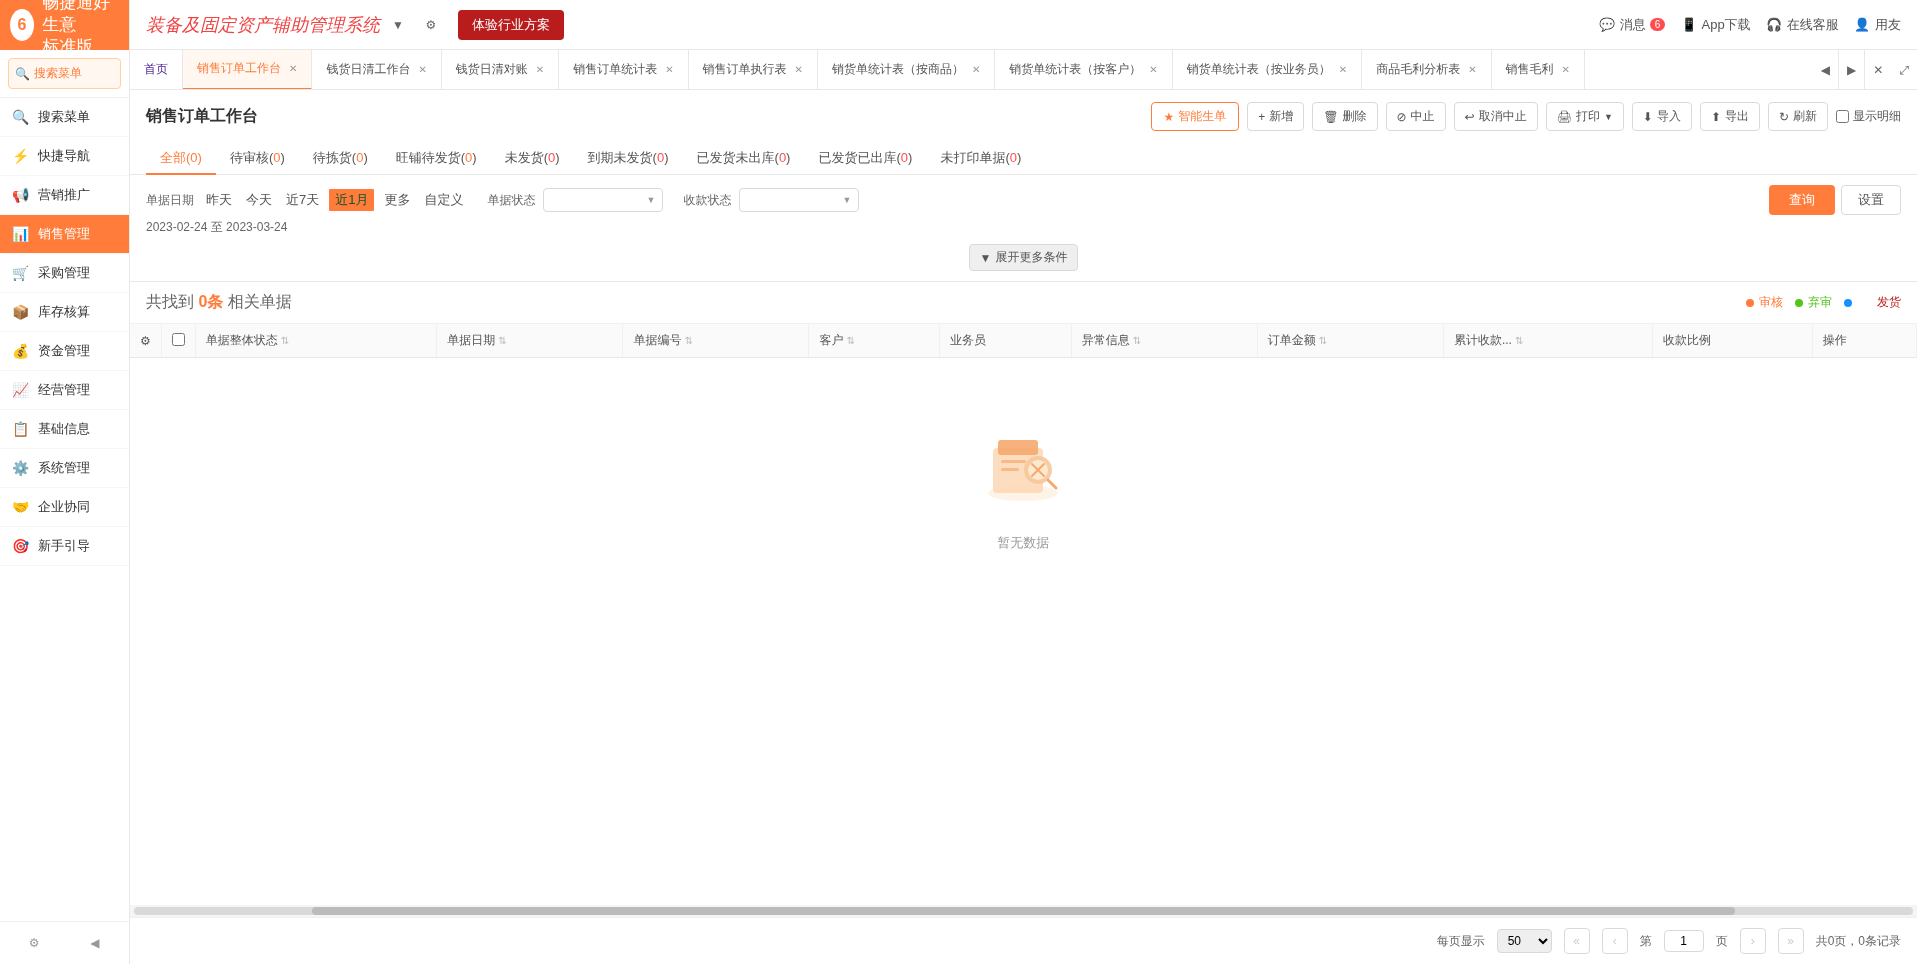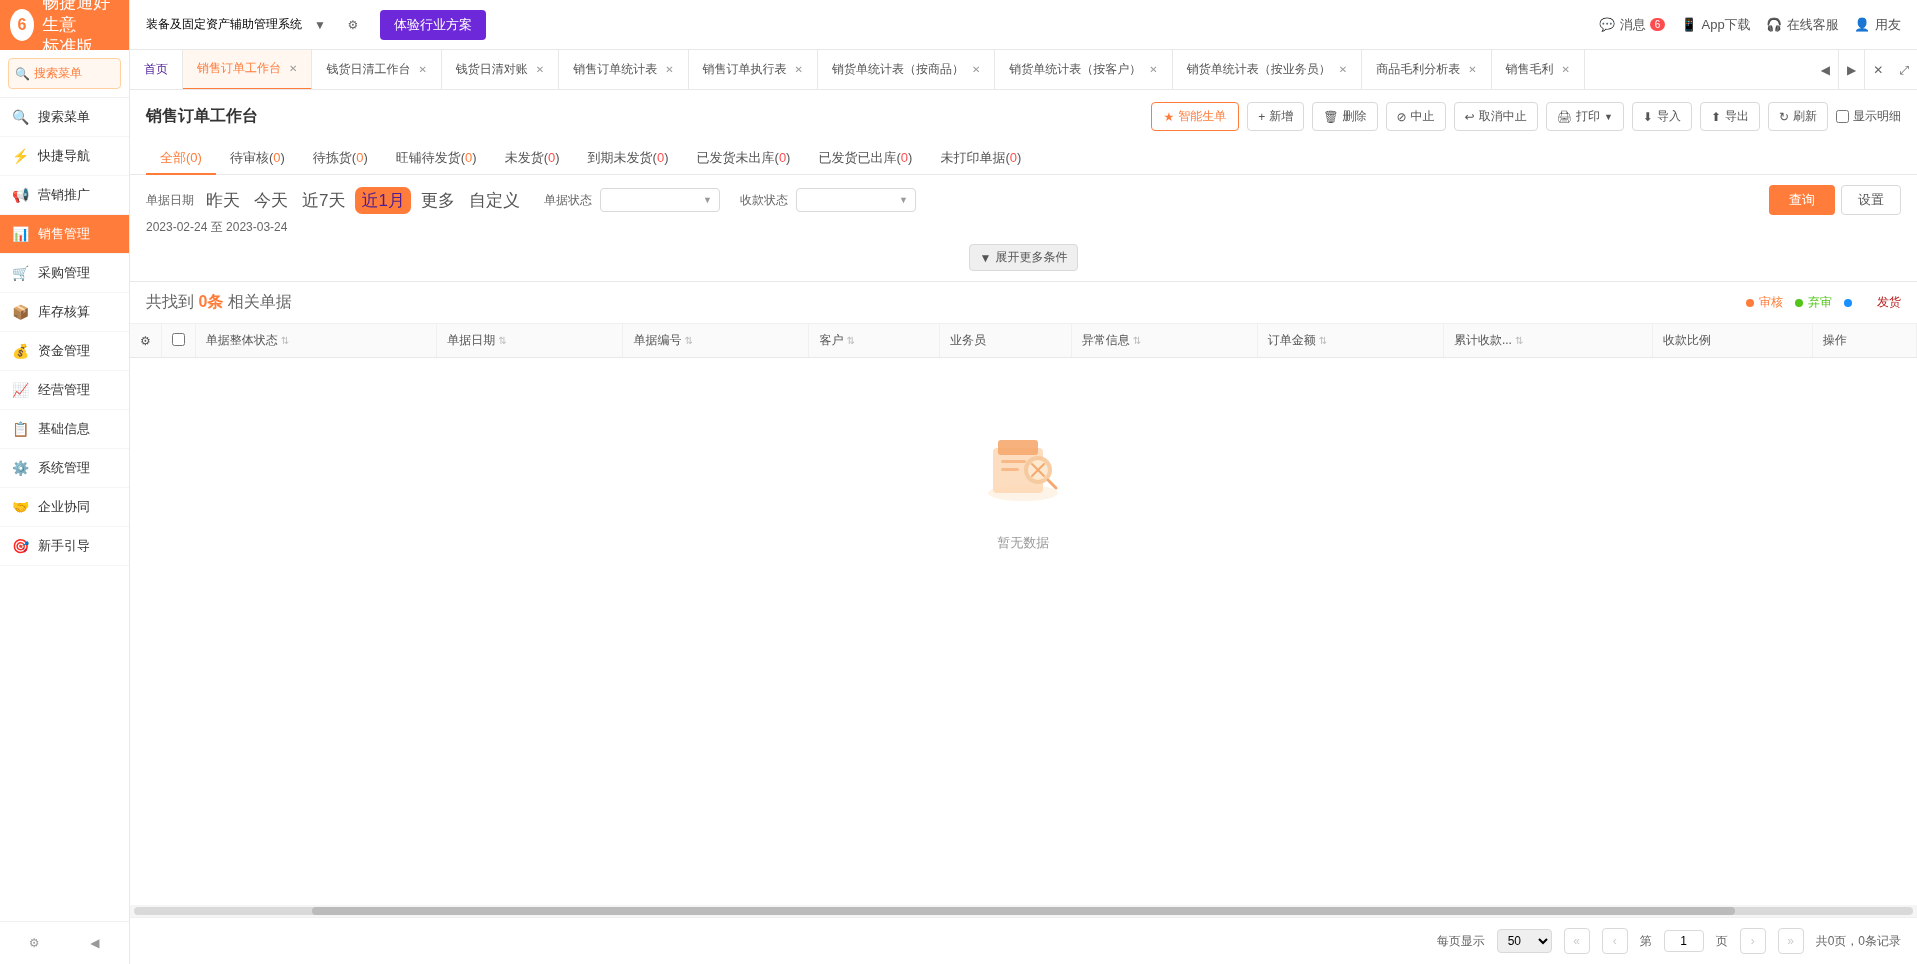--- a/index.html
+++ b/index.html
@@ -16,24 +16,24 @@
     .sidebar-nav-item.active { background: #ff7c3a; color: #fff; }
     .sidebar-nav-item .nav-icon { width: 18px; height: 18px; display: flex; align-items: center; justify-content: center; font-size: 14px; }
     .sidebar-bottom { margin-top: auto; display: flex; border-top: 1px solid #f0f0f0; padding: 8px; gap: 8px; }
     .sidebar-bottom-btn { flex: 1; padding: 6px; display: flex; align-items: center; justify-content: center; cursor: pointer; color: #999; border-radius: 4px; }
 
     
     .main { flex: 1; display: flex; flex-direction: column; height: 100%; overflow: hidden; }
 
     
     .topbar { height: 50px; background: #fff; border-bottom: 1px solid #e8e8e8; display: flex; align-items: center; padding: 0 16px; gap: 12px; flex-shrink: 0; }
-    .topbar-title { color: #000000; font-size: 12px; font-weight: 500; }
+    .topbar-title { color: #ef4444; font-size: 18px; font-weight: 500; font-style: italic; }
     .topbar-dropdown { display: flex; align-items: center; gap: 4px; cursor: pointer; color: #666; }
     .topbar-settings { width: 30px; height: 30px; display: flex; align-items: center; justify-content: center; cursor: pointer; color: #666; border-radius: 4px; }
-    .topbar-industry-btn { background: #6d28d9; color: #fff; border: none; border-radius: 4px; padding: 6px 14px; cursor: pointer; font-size: 13px; }
+    .topbar-industry-btn { background: #b91c1c; color: #fff; border: none; border-radius: 4px; padding: 6px 14px; cursor: pointer; font-size: 13px; }
     .topbar-right { margin-left: auto; display: flex; align-items: center; gap: 16px; color: #555; font-size: 13px; }
     .topbar-right-item { display: flex; align-items: center; gap: 4px; cursor: pointer; }
     .badge { background: #ff4d4f; color: #fff; border-radius: 10px; padding: 1px 5px; font-size: 10px; }
 
     
     .tabbar { background: #fff; border-bottom: 1px solid #e8e8e8; display: flex; align-items: center; height: 40px; flex-shrink: 0; overflow: hidden; }
     .tab-item { padding: 0 14px; height: 40px; display: flex; align-items: center; gap: 6px; cursor: pointer; color: #555; font-size: 12px; white-space: nowrap; border-right: 1px solid #e8e8e8; flex-shrink: 0; }
     .tab-item.active { background: #fff7f0; color: #ff7c3a; border-bottom: 2px solid #ff7c3a; }
     .tab-item.home { color: #4c1d95; }
     .tab-close { color: #999; font-size: 10px; cursor: pointer; margin-left: 2px; }
@@ -59,22 +59,22 @@
     .sub-tab.active { color: #ff7c3a; border-bottom-color: #ff7c3a; font-weight: 500; }
     .sub-tab .count { color: #ff7c3a; }
     .sub-tab .count-red { color: #ff4d4f; }
 
     
     .filter-area { background: #fff; padding: 10px 16px; border-bottom: 1px solid #e8e8e8; flex-shrink: 0; }
     .filter-row { display: flex; align-items: center; gap: 20px; flex-wrap: wrap; }
     .filter-item { display: flex; align-items: center; gap: 8px; }
     .filter-label { color: #666; font-size: 12px; white-space: nowrap; }
     .filter-date-shortcuts { display: flex; align-items: center; gap: 6px; }
-    .filter-shortcut { color: #555; font-size: 17px; cursor: pointer; padding: 2px 4px; }
-    .filter-shortcut.active { background: #ff7c3a; color: #4c1d95; border-radius: 7px; padding: 2px 6px; }
+    .filter-shortcut { color: #555; font-size: 13px; cursor: pointer; padding: 2px 4px; }
+    .filter-shortcut.active { background: #ff7c3a; color: #14532d; border-radius: 1px; padding: 2px 6px; }
     .filter-date-range { color: #666; font-size: 12px; margin-top: 2px; }
     .filter-select { border: 1px solid #d9d9d9; border-radius: 4px; padding: 4px 28px 4px 8px; font-size: 12px; color: #555; background: #fff; appearance: none; cursor: pointer; min-width: 120px; }
     .filter-select-wrap { position: relative; display: inline-flex; align-items: center; }
     .filter-select-wrap::after { content: '▼'; position: absolute; right: 8px; font-size: 9px; color: #999; pointer-events: none; }
     .expand-btn { color: #555; cursor: pointer; font-size: 12px; display: flex; align-items: center; gap: 4px; border: 1px solid #d9d9d9; border-radius: 4px; padding: 4px 10px; }
 
     
     .table-area { flex: 1; display: flex; flex-direction: column; background: #fff; margin: 0; overflow: hidden; }
     .table-toolbar { padding: 10px 16px; display: flex; align-items: center; justify-content: space-between; border-bottom: 1px solid #f0f0f0; flex-shrink: 0; }
     .table-count { color: #666; font-size: 16px; }

